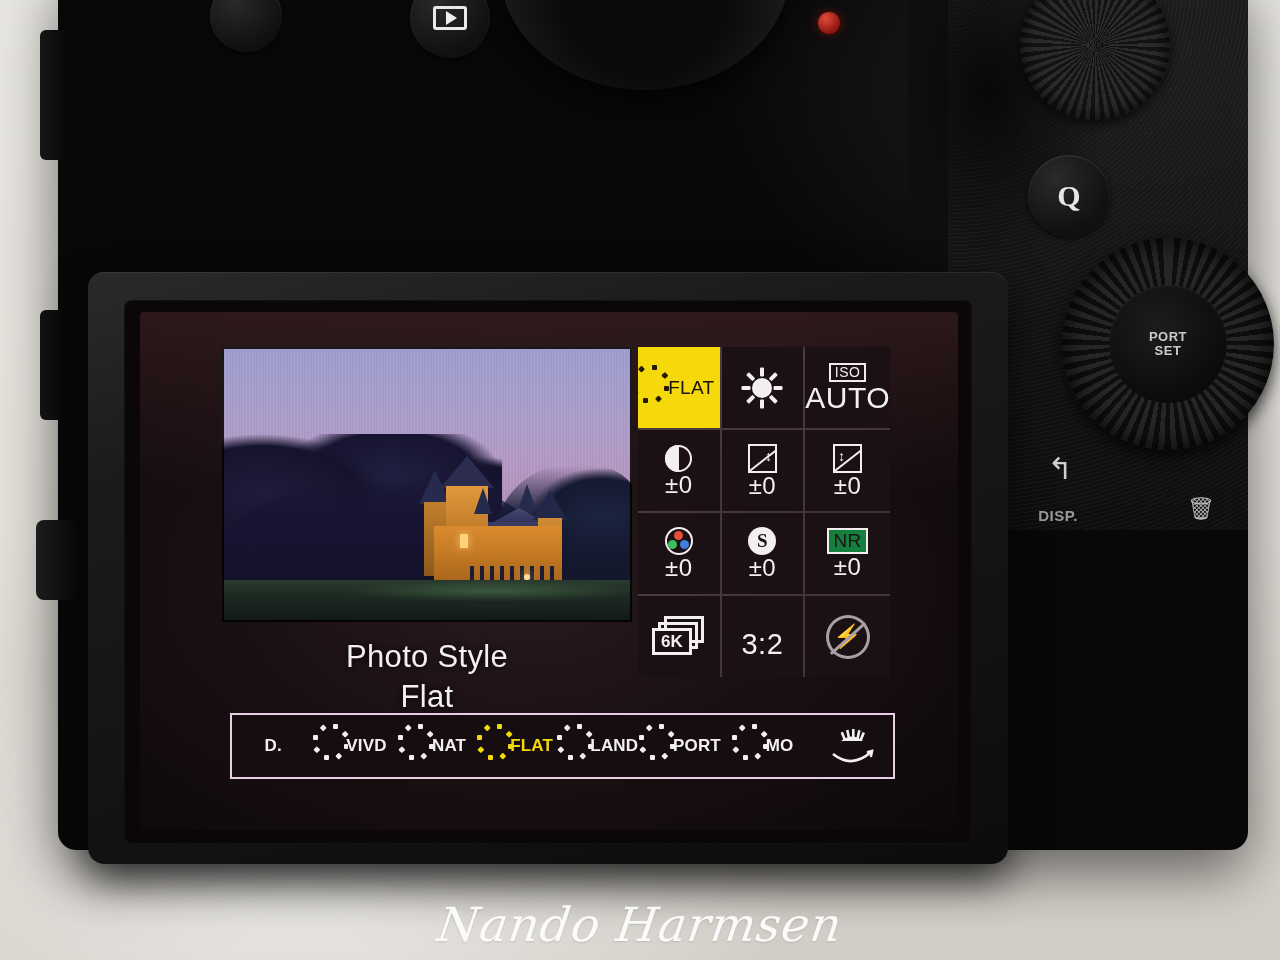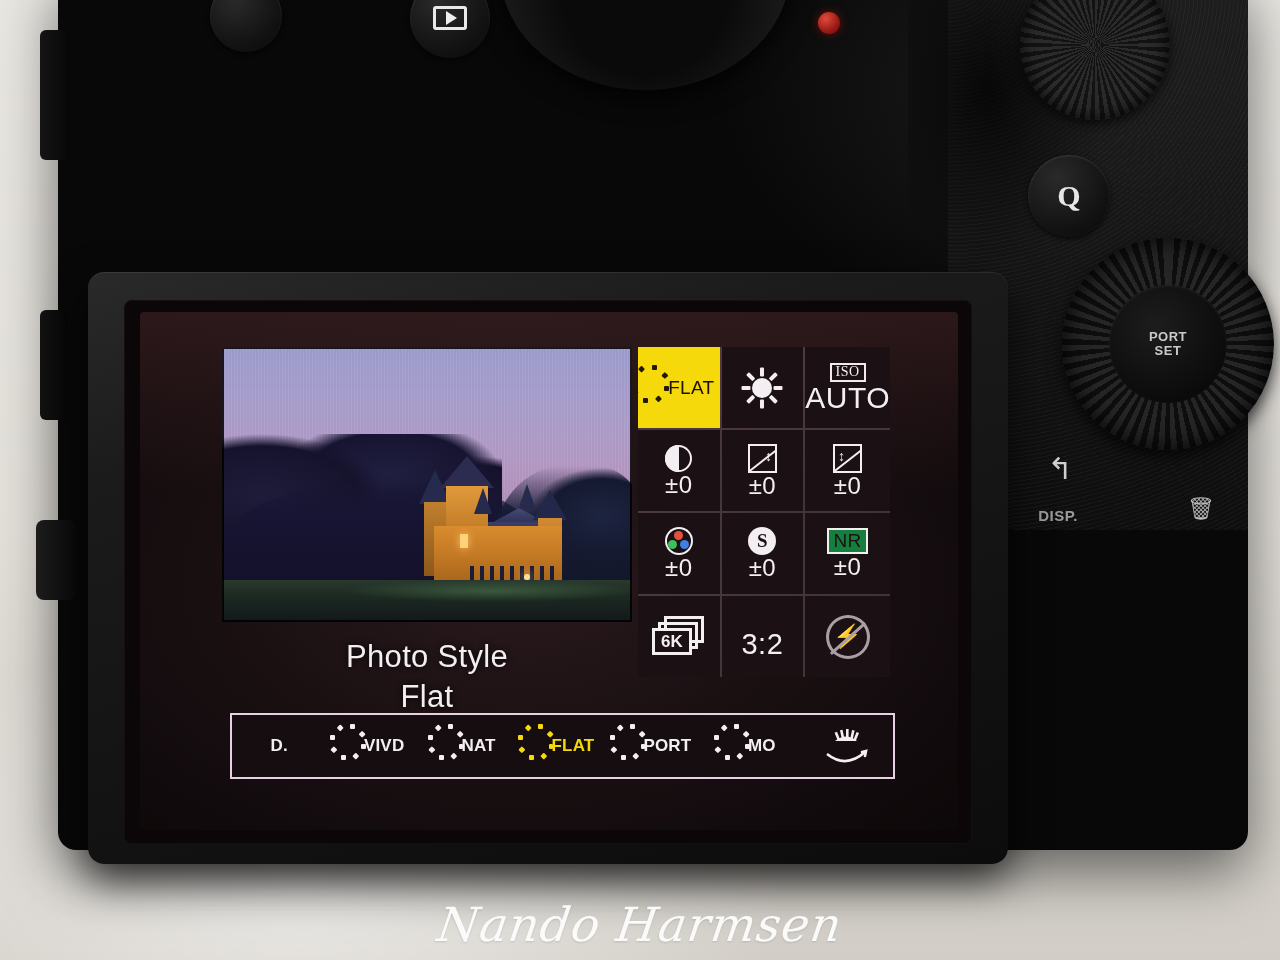--- a/index.html
+++ b/index.html
@@ -312,21 +312,20 @@
   }
   .sun-icon b {
     position:absolute; left: 50%; top: 50%; width: 4px; height: 9px; background: #f3eef2;
     border-radius: 1px; transform-origin: 50% 50%;
   }
 
   .iso-wrap { display:flex; flex-direction:column; align-items:center; line-height:1; }
   .iso-tag {
     font-size: 14px; letter-spacing: 0.5px; border: 2px solid #f0ebef; padding: 0px 4px 1px;
     margin-bottom: 1px;
-    font-family: Liberation Serif, serif;
   }
   .iso-auto { font-size: 30px; letter-spacing: 0.5px; font-weight: 400; }
 
   .contrast-icon {
     width: 27px; height: 27px; border-radius: 50%;
     background: linear-gradient(90deg, #f3eef2 50%, rgba(0,0,0,0) 50%);
     box-shadow: inset 0 0 0 2px #f3eef2;
   }
 
   .sq-icon {
@@ -650,20 +649,33 @@
           <i style="transform:rotate(90deg) translate(9px,-2px)"></i>
             <i style="transform:rotate(135deg) translate(9px,-2px)"></i>
           <i style="transform:rotate(180deg) translate(9px,-2px)"></i>
             <i style="transform:rotate(225deg) translate(9px,-2px)"></i>
           <i style="transform:rotate(270deg) translate(9px,-2px)"></i>
             <i style="transform:rotate(315deg) translate(9px,-2px)"></i>
         </span>
         <span class="fs-label">FLAT</span>
       </div>
 
+      <div class="fs-item">
+        <span class="burst">
+          <i style="transform:rotate(0deg) translate(9px,-2px)"></i>
+            <i style="transform:rotate(45deg) translate(9px,-2px)"></i>
+          <i style="transform:rotate(90deg) translate(9px,-2px)"></i>
+            <i style="transform:rotate(135deg) translate(9px,-2px)"></i>
+          <i style="transform:rotate(180deg) translate(9px,-2px)"></i>
+            <i style="transform:rotate(225deg) translate(9px,-2px)"></i>
+          <i style="transform:rotate(270deg) translate(9px,-2px)"></i>
+            <i style="transform:rotate(315deg) translate(9px,-2px)"></i>
+        </span>
+        <span class="fs-label">LAND</span>
+      </div>
 
       <div class="fs-item">
         <span class="burst">
           <i style="transform:rotate(0deg) translate(9px,-2px)"></i>
             <i style="transform:rotate(45deg) translate(9px,-2px)"></i>
           <i style="transform:rotate(90deg) translate(9px,-2px)"></i>
             <i style="transform:rotate(135deg) translate(9px,-2px)"></i>
           <i style="transform:rotate(180deg) translate(9px,-2px)"></i>
             <i style="transform:rotate(225deg) translate(9px,-2px)"></i>
           <i style="transform:rotate(270deg) translate(9px,-2px)"></i>

